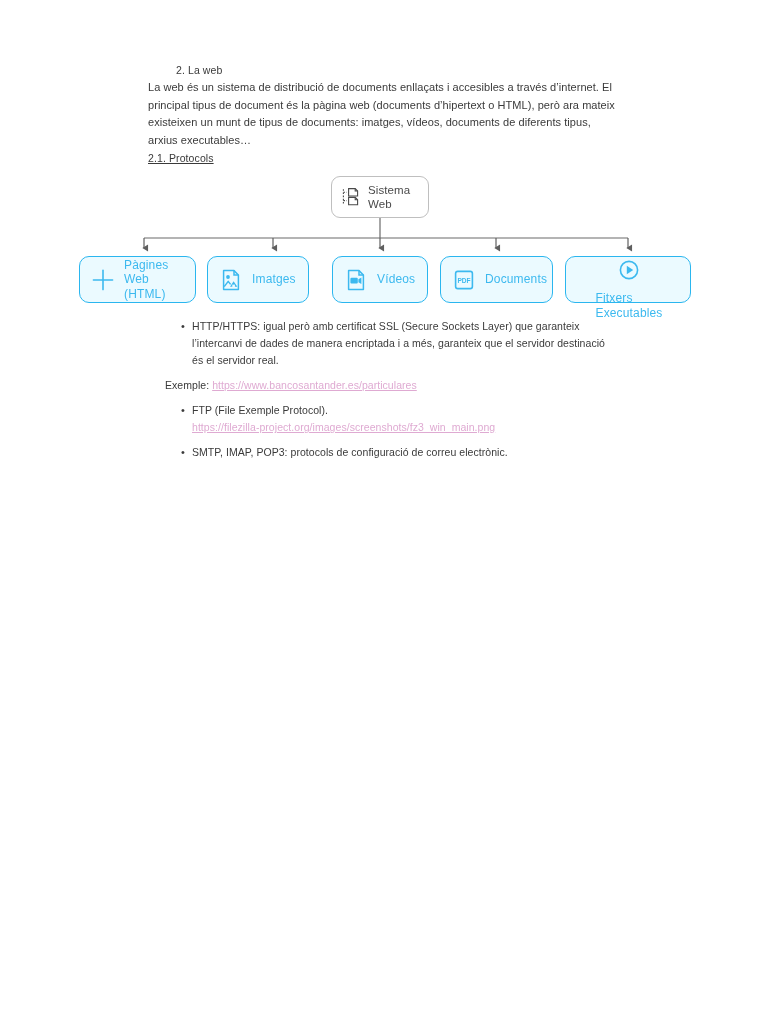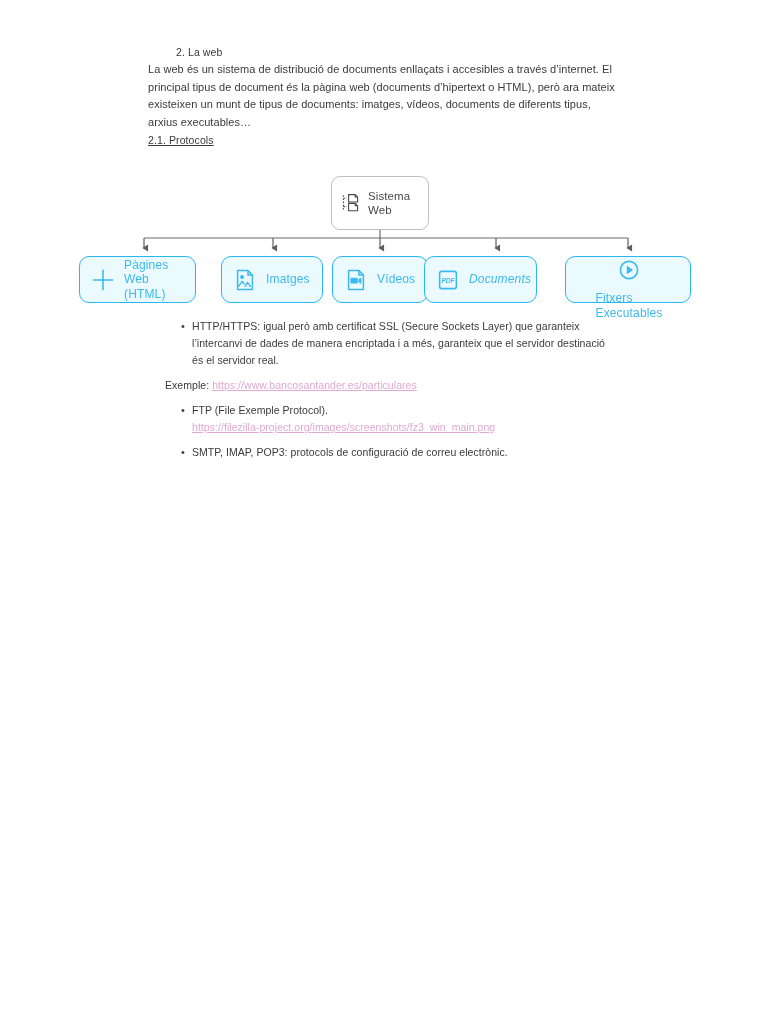--- a/index.html
+++ b/index.html
@@ -20,21 +20,21 @@
     position: absolute;
     left: 0; top: 0;
     width: 768px;
     height: 1024px;
   }
 
   
   .text-block {
     position: absolute;
     left: 148px;
-    top: 44px;
+    top: 62px;
     width: 474px;
   }
   .heading {
     font-size: 10.5px;
     line-height: 16px;
     color: #3a3a3a;
     text-indent: 28px;
     letter-spacing: 0.1px;
   }
   .para {
@@ -73,21 +73,21 @@
     box-sizing: border-box;
     display: flex;
     align-items: center;
     justify-content: flex-start;
   }
 
   .root-node {
     left: 331px;
     top: 11px;
     width: 98px;
-    height: 54px;
+    height: 42px;
     border: 1.4px solid #bfbfbf;
     border-radius: 9px;
     background: #ffffff;
     padding-left: 9px;
     gap: 7px;
   }
   .root-label {
     font-size: 11.5px;
     line-height: 14px;
     color: #4a4a4a;
@@ -107,23 +107,23 @@
   }
   .child-label {
     font-size: 12px;
     line-height: 14.5px;
     color: #3cb9ef;
     white-space: pre-line;
     letter-spacing: 0.15px;
   }
 
   .node-0 { left: 79px;  width: 117px; }
-  .node-1 { left: 221px; width: 102px; }
+  .node-1 { left: 207px; width: 102px; }
   .node-2 { left: 332px; width: 96px;  }
-  .node-3 { left: 424px; width: 113px; font-style: italic; }
+  .node-3 { left: 440px; width: 113px; }
   .node-4 { left: 565px; width: 126px; flex-direction: column; }
 
   .icon-wrap {
     flex: 0 0 auto;
     display: flex;
     align-items: center;
     justify-content: center;
     width: 26px;
     height: 26px;
   }

